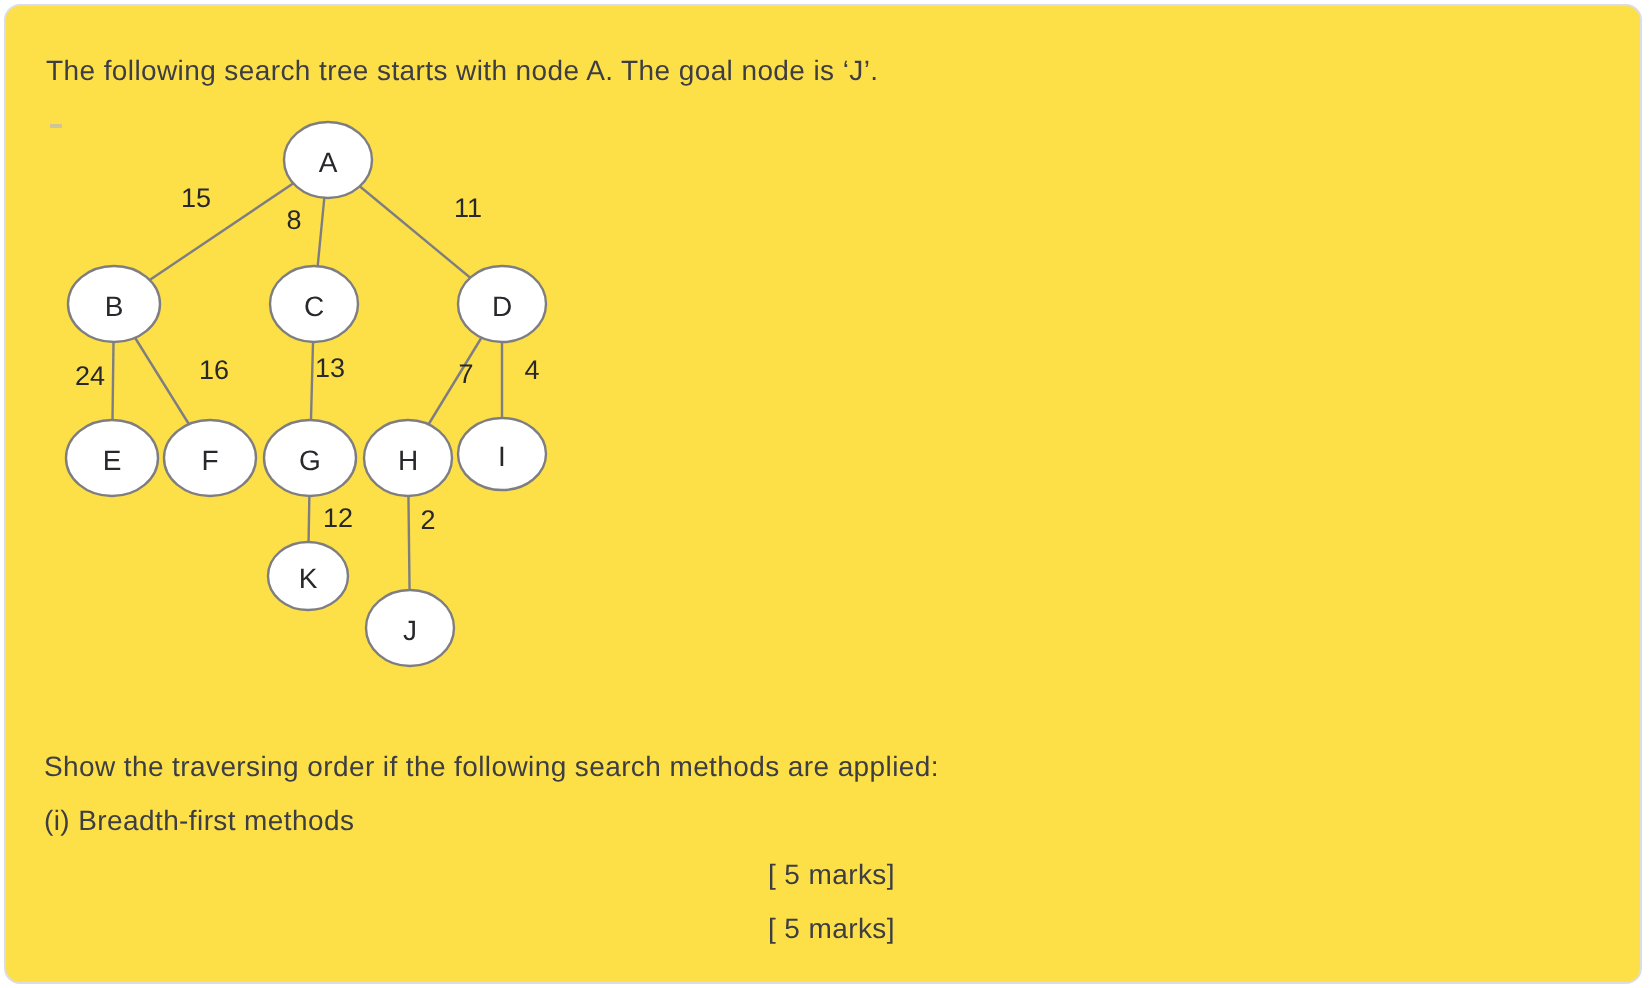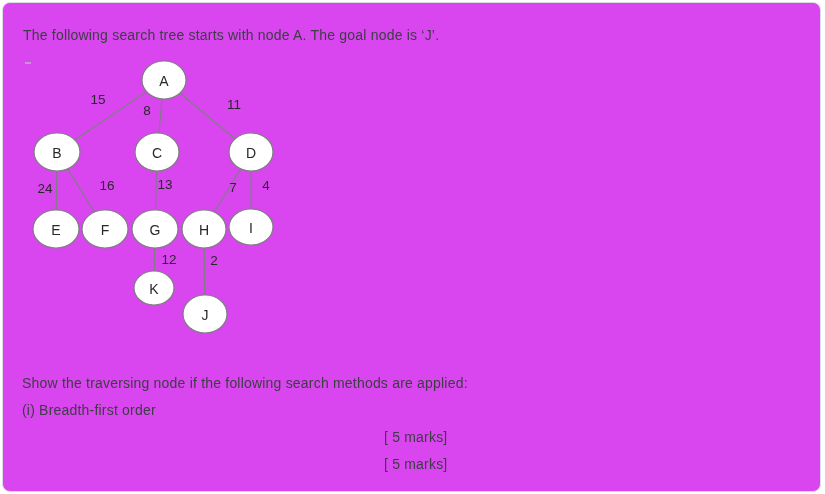--- a/index.html
+++ b/index.html
@@ -8,21 +8,21 @@
     width: 825px;
     height: 494px;
     background: #ffffff;
     font-family: "Liberation Sans", "DejaVu Sans", sans-serif;
     overflow: hidden;
   }
   .card {
     position: absolute;
     left: 2px; top: 2px;
     width: 819px; height: 490px;
-    background: #d946ef;
+    background: #fde047;
     border: 1px solid #dcdce4;
     border-radius: 8px;
     box-sizing: border-box;
   }
   .txt {
     position: absolute;
     color: #3d3d44;
     font-size: 14px;
     letter-spacing: 0.2px;
     white-space: nowrap;
@@ -93,22 +93,22 @@
       <text x="231" y="101" text-anchor="middle" dominant-baseline="central" font-size="13.5px" fill="#28282c" font-family="&quot;Liberation Sans&quot;, &quot;DejaVu Sans&quot;, sans-serif">11</text>
       <text x="42" y="185" text-anchor="middle" dominant-baseline="central" font-size="13.5px" fill="#28282c" font-family="&quot;Liberation Sans&quot;, &quot;DejaVu Sans&quot;, sans-serif">24</text>
       <text x="104" y="182" text-anchor="middle" dominant-baseline="central" font-size="13.5px" fill="#28282c" font-family="&quot;Liberation Sans&quot;, &quot;DejaVu Sans&quot;, sans-serif">16</text>
       <text x="162" y="181" text-anchor="middle" dominant-baseline="central" font-size="13.5px" fill="#28282c" font-family="&quot;Liberation Sans&quot;, &quot;DejaVu Sans&quot;, sans-serif">13</text>
       <text x="230" y="184" text-anchor="middle" dominant-baseline="central" font-size="13.5px" fill="#28282c" font-family="&quot;Liberation Sans&quot;, &quot;DejaVu Sans&quot;, sans-serif">7</text>
       <text x="263" y="182" text-anchor="middle" dominant-baseline="central" font-size="13.5px" fill="#28282c" font-family="&quot;Liberation Sans&quot;, &quot;DejaVu Sans&quot;, sans-serif">4</text>
       <text x="166" y="256" text-anchor="middle" dominant-baseline="central" font-size="13.5px" fill="#28282c" font-family="&quot;Liberation Sans&quot;, &quot;DejaVu Sans&quot;, sans-serif">12</text>
       <text x="211" y="257" text-anchor="middle" dominant-baseline="central" font-size="13.5px" fill="#28282c" font-family="&quot;Liberation Sans&quot;, &quot;DejaVu Sans&quot;, sans-serif">2</text>
     </svg>
 
-  <div class="txt" id="show-instruction">Show the traversing node if the following search methods are applied:</div>
+  <div class="txt" id="show-instruction">Show the traversing order if the following search methods are applied:</div>
 
-  <div class="txt" id="item-bfs">(i) Breadth-first order</div>
+  <div class="txt" id="item-bfs">(i) Breadth-first methods</div>
 
   <div class="txt" id="marks-bfs">[ 5 marks]</div>
 
 
   <div class="txt" id="marks-best">[ 5 marks]</div>
 
 </div>
 
 </body></html>

